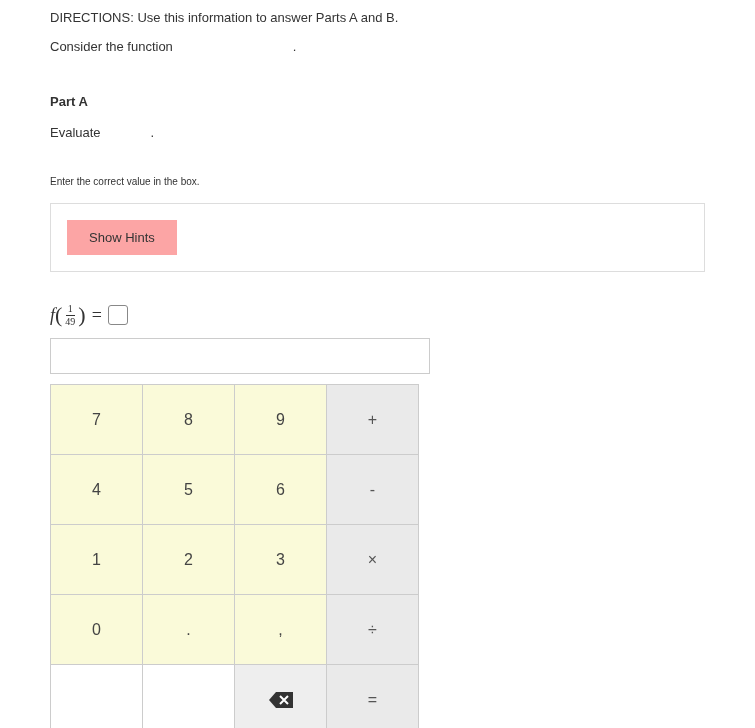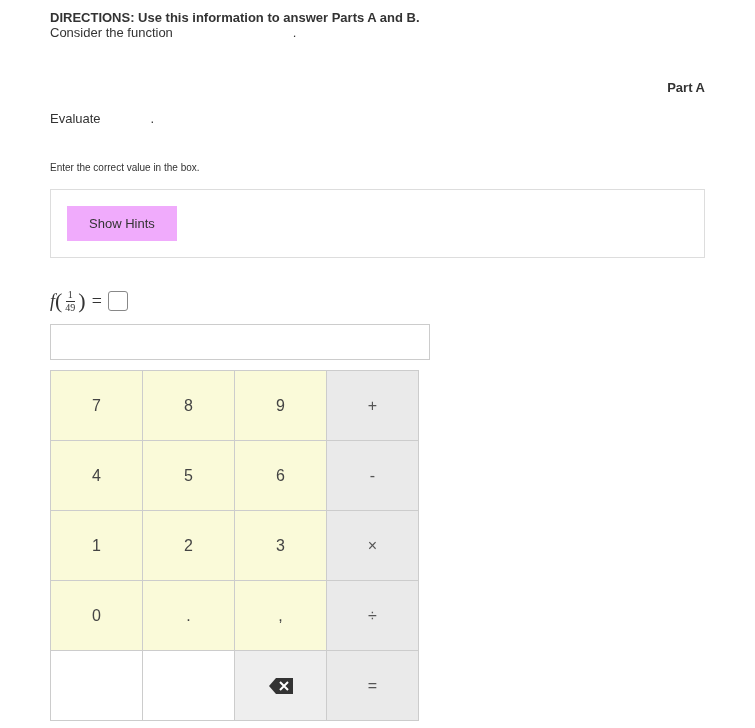--- a/index.html
+++ b/index.html
@@ -9,48 +9,48 @@
     }
     body {
       font-family: Arial, Helvetica, sans-serif;
       font-size: 14px;
       color: #333;
       padding: 10px 50px;
       background: #fff;
       width: 755px;
     }
     .directions {
-      font-weight: bold;
+      font-weight: normal;
+      margin-bottom: 14px;
       font-size: 13px;
     }
     .consider {
       margin-bottom: 40px;
       font-size: 13px;
     }
     .part-a {
       font-weight: bold;
       margin-bottom: 16px;
       font-size: 13px;
-      text-align: right;
     }
     .evaluate {
       margin-bottom: 36px;
       font-size: 13px;
     }
     .enter-prompt {
       margin-bottom: 16px;
       font-size: 10px;
     }
     .hints-box {
       border: 1px solid #ddd;
       padding: 16px;
       margin-bottom: 30px;
     }
     .show-hints-btn {
-      background: #f0abfc;
+      background: #fca5a5;
       border: none;
       padding: 10px 22px;
       font-size: 13px;
       cursor: pointer;
       color: #333;
     }
     .equation {
       font-family: "Times New Roman", serif;
       font-style: italic;
       font-size: 18px;

